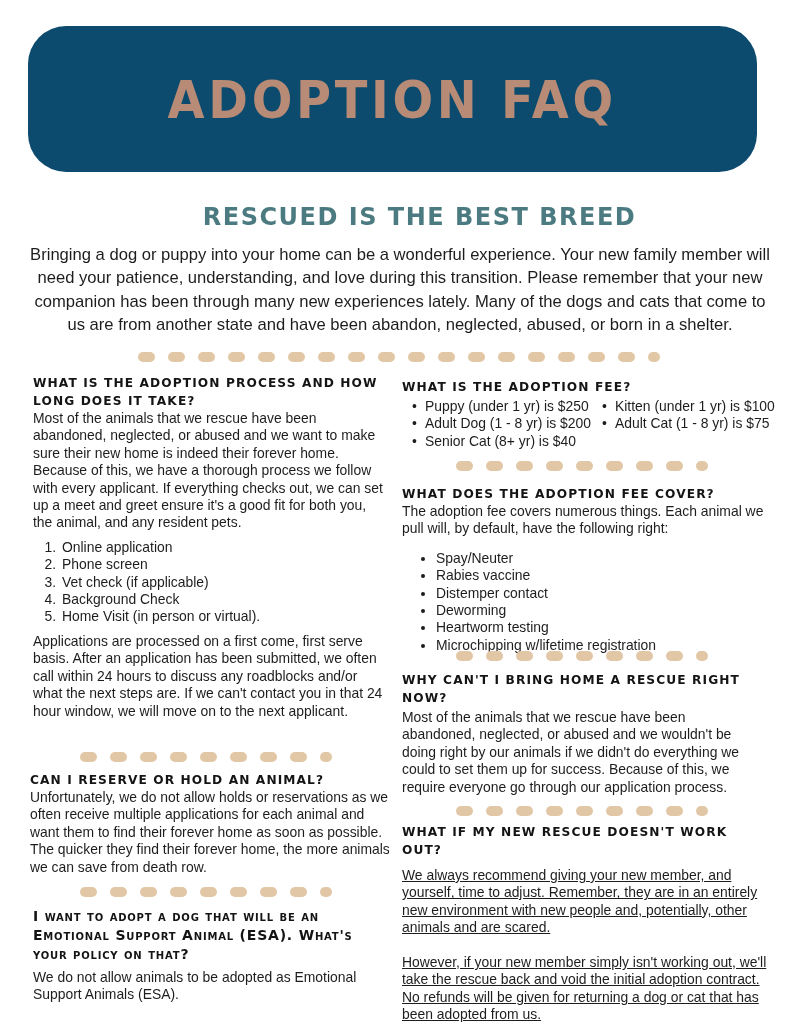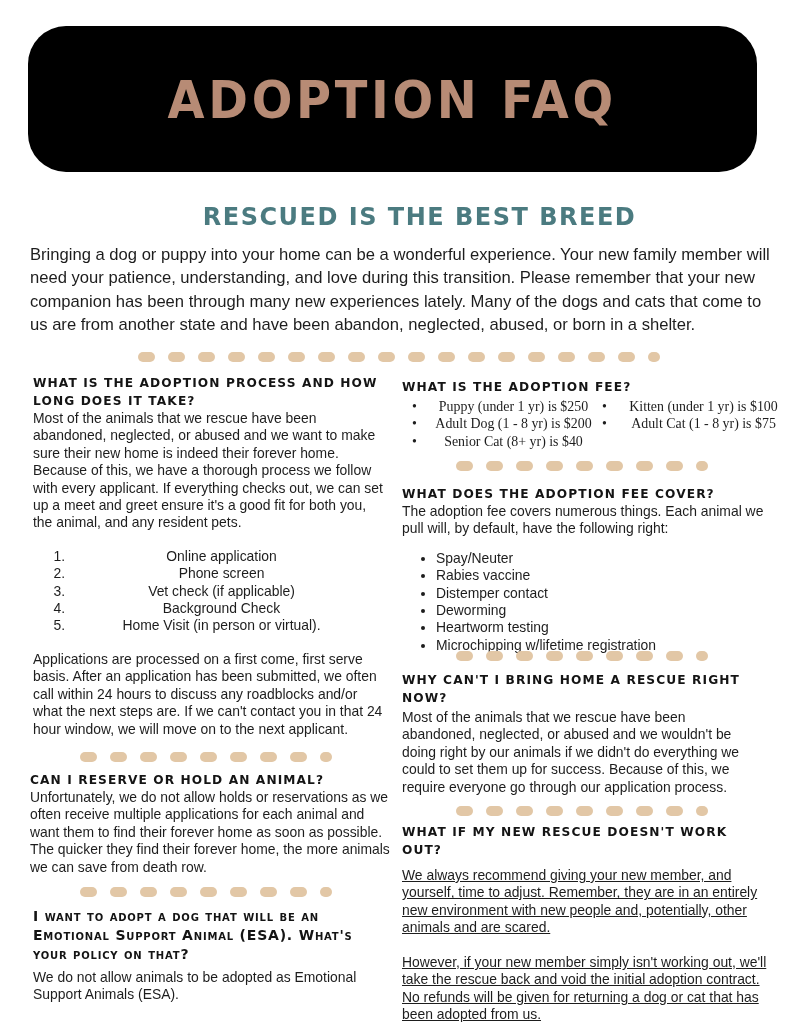--- a/index.html
+++ b/index.html
@@ -2,58 +2,59 @@
 <html><head>
 <meta charset="utf-8">
 <style>
   html, body { margin: 0; padding: 0; background: #ffffff; }
   body {
     width: 791px; height: 1024px; position: relative; overflow: hidden;
     font-family: "DejaVu Sans", sans-serif; color: #1d1d1d;
   }
   .header-box {
     position: absolute; left: 28px; top: 26px; width: 729px; height: 146px;
-    background: #000000; border-radius: 38px;
+    background: #0c4a6e; border-radius: 38px;
     display: flex; align-items: center; justify-content: center;
   }
   .header-title {
     font-family: "DejaVu Sans", sans-serif; font-weight: bold;
     font-size: 52px; letter-spacing: 4px; color: #b78b75;
     transform: scaleX(0.92); margin-top: 2px;
   }
   .subtitle {
     position: absolute; left: 0; top: 203px; width: 791px; text-align: center;
     font-family: "DejaVu Sans", sans-serif; font-weight: bold; font-size: 24px;
     letter-spacing: 1.5px; color: #4b7b80; padding-left: 24px;
   }
   .intro {
     position: absolute; left: 30px; top: 243px; width: 740px;
     font-family: "Liberation Sans", sans-serif; font-size: 16.6px; line-height: 23.3px;
     color: #1d1d1d;
+    text-align: center;
   }
   .dots { position: absolute; display: flex; }
   .dot { width: 17px; height: 10px; border-radius: 5px; background: #e2c7a6; margin-right: 13px; }
   .dot:last-child { width: 12px; margin-right: 0; }
 
   .col { position: absolute; font-family: "DejaVu Sans", sans-serif; }
   .faq-q {
     font-family: "DejaVu Sans", sans-serif; font-weight: bold; font-size: 12.2px;
     letter-spacing: 1.1px; line-height: 18px; color: #141414; text-transform: uppercase;
   }
   .faq-q.sc { text-transform: none; font-variant: small-caps; font-size: 14px; letter-spacing: 0.8px; }
   .faq-a {
     font-family: "Liberation Sans", sans-serif; font-size: 13.9px; line-height: 17.4px; color: #1d1d1d;
   }
   .faq-a p { margin: 0; }
   .faq-a p + p { margin-top: 17.4px; }
-  ol.steps { margin: 16px; padding-left: 20px; text-align: center; }
+  ol.steps { margin: 7px; padding-left: 20px; }
   ol.steps li { padding-left: 2px; }
   ul.bul { margin: 12px; padding-left: 22px; list-style: disc; }
   .fee-grid { display: grid; grid-template-columns: 190px 190px; margin-left: 10px; }
-  .fee-grid .fee { font-family: Liberation Serif, serif; font-size: 13.9px; line-height: 17.4px; position: relative; padding-left: 13px; text-align: center; }
+  .fee-grid .fee { font-family: Liberation Sans, sans-serif; font-size: 13.9px; line-height: 17.4px; position: relative; padding-left: 13px; }
   .fee-grid .fee::before { content: "•"; position: absolute; left: 0; top: 0; }
 </style>
 </head>
 <body>
 
 <div class="header-box">
   <div class="header-title">ADOPTION FAQ</div>
 </div>
 
 <div class="subtitle">RESCUED IS THE BEST BREED</div>

